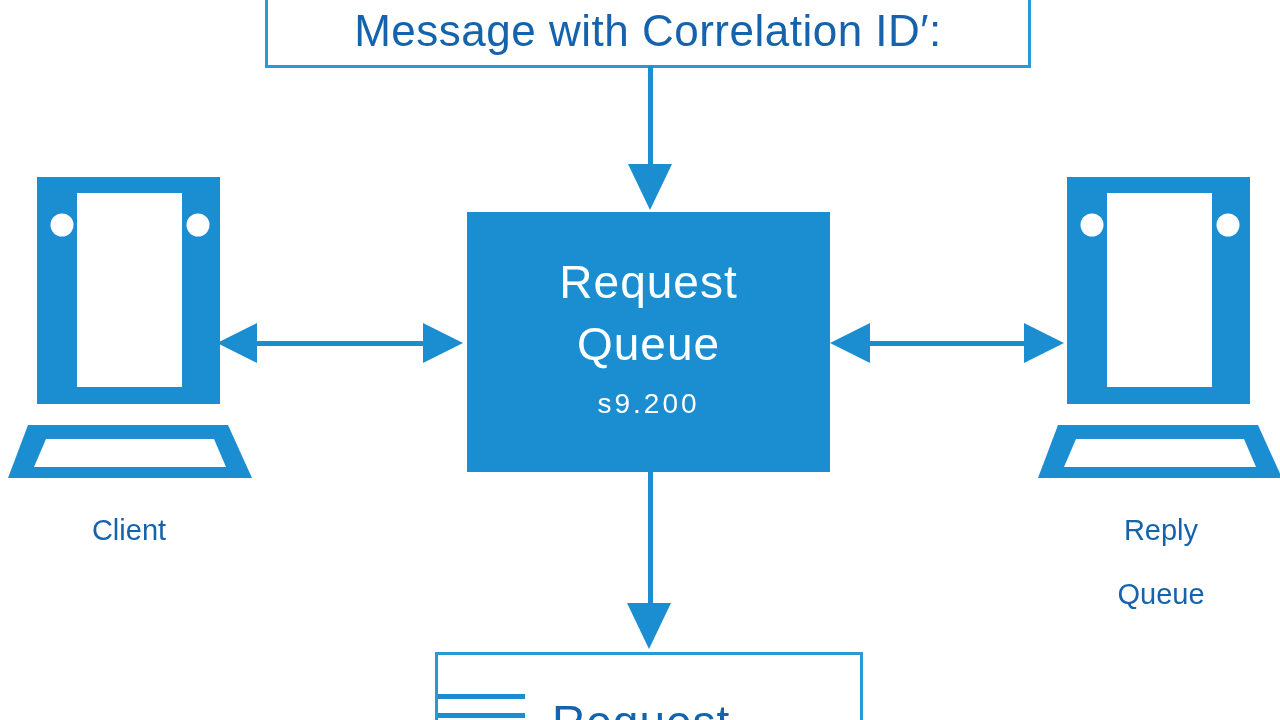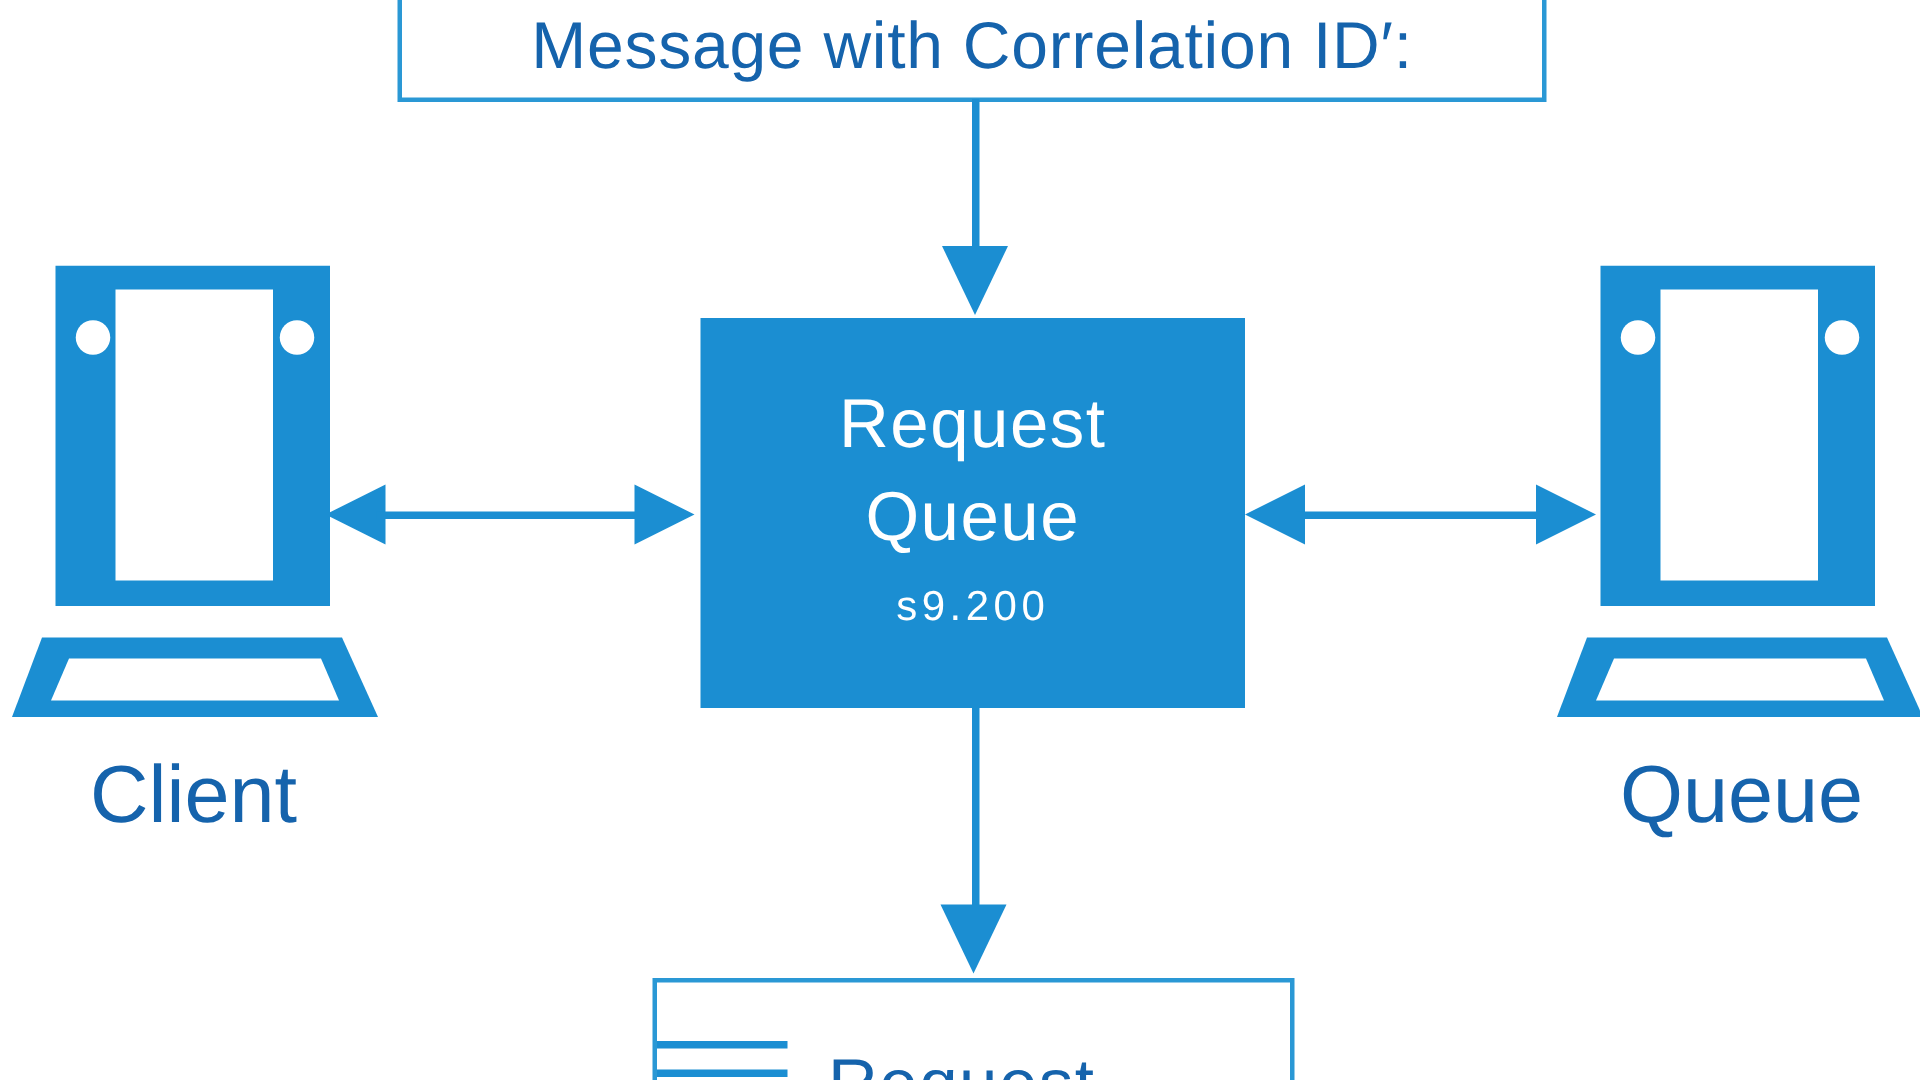--- a/index.html
+++ b/index.html
@@ -39,21 +39,21 @@
   
   .hline{height:5px;background:var(--fill);}
   .vline{width:5px;background:var(--fill);}
 
   
   .tri-down{width:0;height:0;border-left:22px solid transparent;border-right:22px solid transparent;border-top:46px solid var(--fill);}
   .tri-left{width:0;height:0;border-top:20px solid transparent;border-bottom:20px solid transparent;border-right:40px solid var(--fill);}
   .tri-right{width:0;height:0;border-top:20px solid transparent;border-bottom:20px solid transparent;border-left:40px solid var(--fill);}
 
   
-  .caption{font-size:54px;color:var(--text);text-align:center;line-height:64px;}
+  .caption{font-size:29px;color:var(--text);text-align:center;line-height:64px;}
 
   
   #bottom-box{
     left:435px;top:652px;width:428px;height:120px;
     border:3px solid var(--outline);
   }
   #bottom-box .list-line{position:absolute;left:0;width:87px;height:5px;background:var(--fill);}
   #bottom-box .bb-label{position:absolute;left:114px;top:40px;font-size:46px;color:var(--text);letter-spacing:1px;}
 </style>
 </head>
@@ -94,20 +94,21 @@
 
   <svg class="abs" style="left:1038px;top:177px;" width="244" height="304" viewBox="0 0 244 304">
     <rect x="29" y="0" width="183" height="227" fill="#1b8ed2"></rect>
     <rect x="69" y="16" width="105" height="194" fill="#ffffff"></rect>
     <circle cx="54" cy="48" r="11.5" fill="#ffffff"></circle>
     <circle cx="190" cy="48" r="11.5" fill="#ffffff"></circle>
     <polygon points="20,248 220,248 244,301 0,301" fill="#1b8ed2"></polygon>
     <polygon points="38,262 206,262 218,290 26,290" fill="#ffffff"></polygon>
   </svg>
   <div class="abs caption" style="left:1052px;top:498px;width:218px;">
+    <div>Reply</div>
     <div>Queue</div>
   </div>
 
   <div class="abs vline" style="left:648px;top:471px;height:134px;"></div>
   <div class="abs tri-down" style="left:627px;top:603px;"></div>
 
   <div id="bottom-box" class="abs">
     <div class="list-line" style="top:39px;"></div>
     <div class="list-line" style="top:58px;"></div>
     <span class="bb-label">Request</span>

